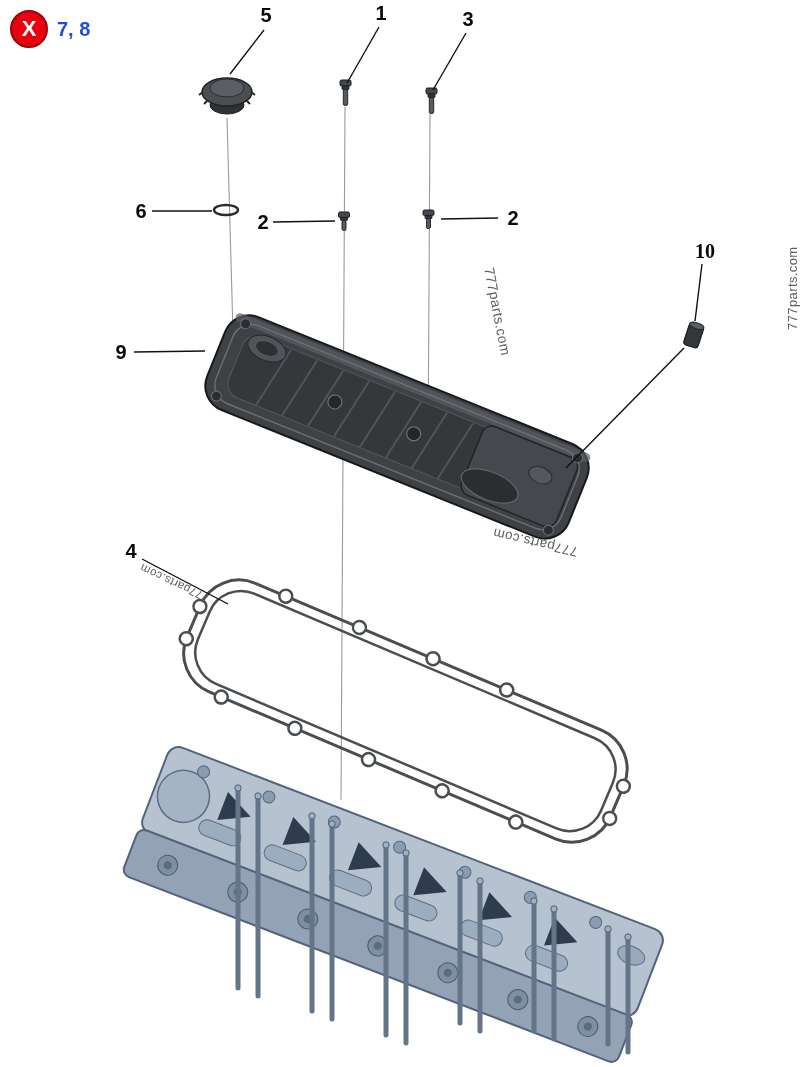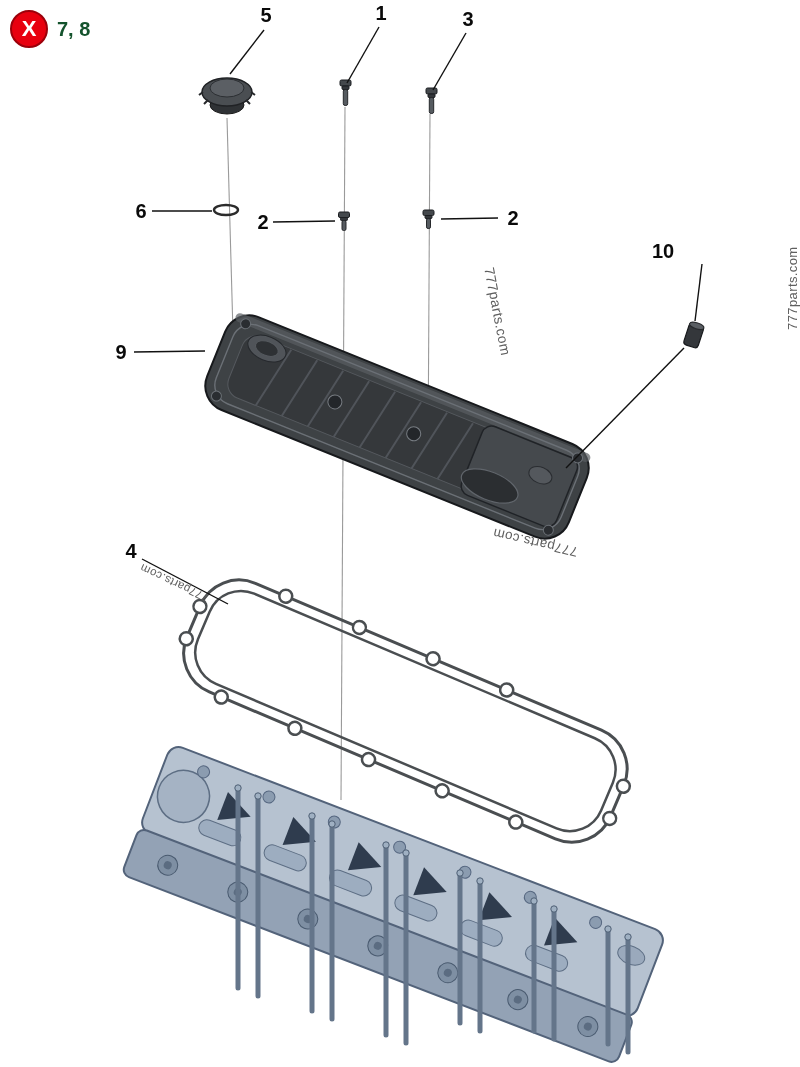--- a/index.html
+++ b/index.html
@@ -15,21 +15,21 @@
     white-space:nowrap;
   }
   .badge {
     position:absolute; left:10px; top:10px; width:38px; height:38px;
     border-radius:50%; background:#e8000f; border:2.5px solid #9c000a;
     display:flex; align-items:center; justify-content:center;
     color:#ffffff; font-weight:bold; font-size:22px; line-height:1;
   }
   .badge-label {
     position:absolute; left:57px; top:18px;
-    font-weight:bold; font-size:20px; color:#14532d;
+    font-weight:bold; font-size:20px; color:#1d4ed8;
   }
   .watermark {
     position:absolute; color:#5f5f5f; font-size:13px;
     letter-spacing:.4px; white-space:nowrap;
   }
   .wm-right  { left:785px; top:330px; transform:rotate(-90deg); transform-origin:0 0; font-size:13px; }
   .wm-center { left:497px; top:266px; transform:rotate(79deg);  transform-origin:0 0; font-size:14px; }
   .wm-mid    { left:492px; top:535px; transform:rotate(193deg); font-size:13.5px; }
   .wm-left   { left:137px; top:577px; transform:rotate(205deg); font-size:11.5px; }
 </style>
@@ -215,21 +215,21 @@
 
   <div class="badge">X</div>
   <div class="badge-label">7, 8</div>
 
   <div class="callout" style="left:266px; top:15px;">5</div>
   <div class="callout" style="left:381px; top:13px;">1</div>
   <div class="callout" style="left:468px; top:19px;">3</div>
   <div class="callout" style="left:141px; top:211px;">6</div>
   <div class="callout" style="left:263px; top:222px;">2</div>
   <div class="callout" style="left:513px; top:218px;">2</div>
-  <div class="callout" style="left:663px; top:251px;">10</div>
+  <div class="callout" style="left:705px; top:251px;font-family:Liberation Serif, serif;">10</div>
   <div class="callout" style="left:121px; top:352px;">9</div>
   <div class="callout" style="left:131px; top:551px;">4</div>
 
   <div class="watermark wm-right">777parts.com</div>
   <div class="watermark wm-center">777parts.com</div>
   <div class="watermark wm-mid">777parts.com</div>
   <div class="watermark wm-left">777parts.com</div>
 
 </div>
 

